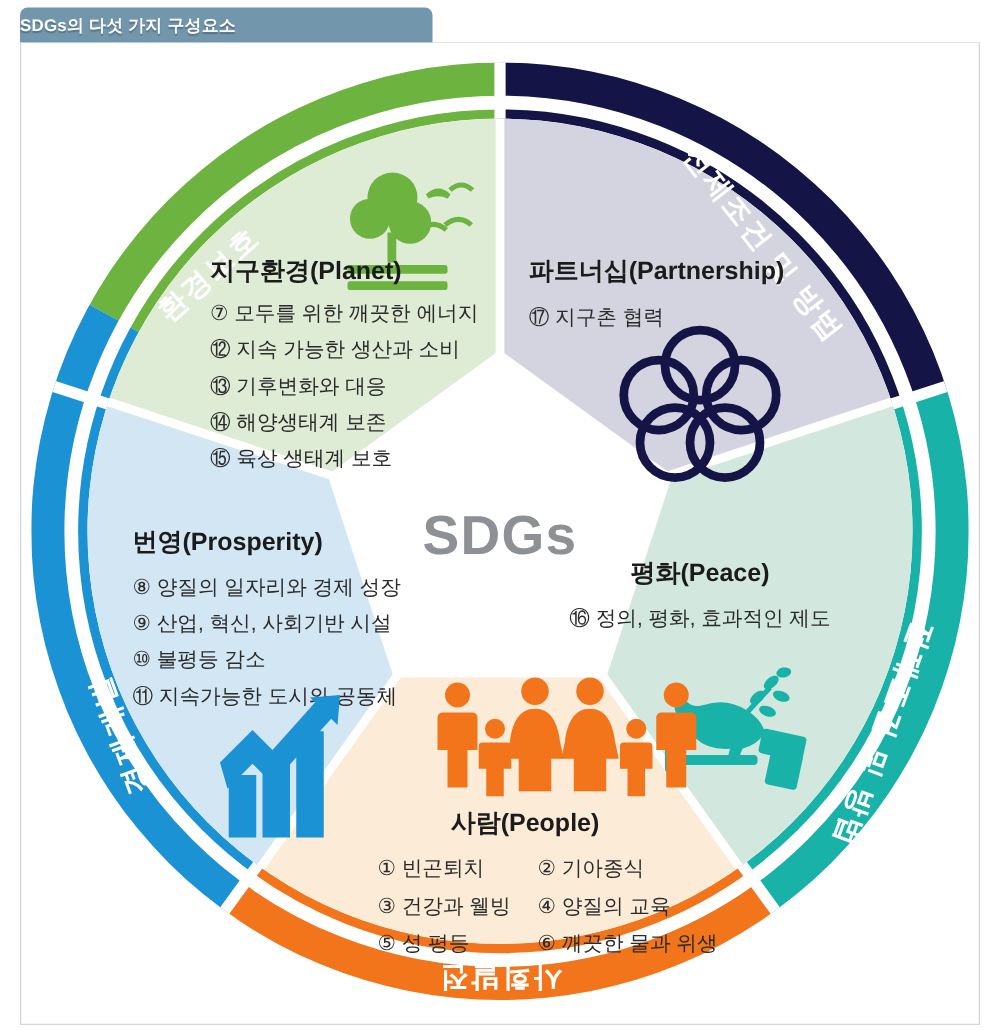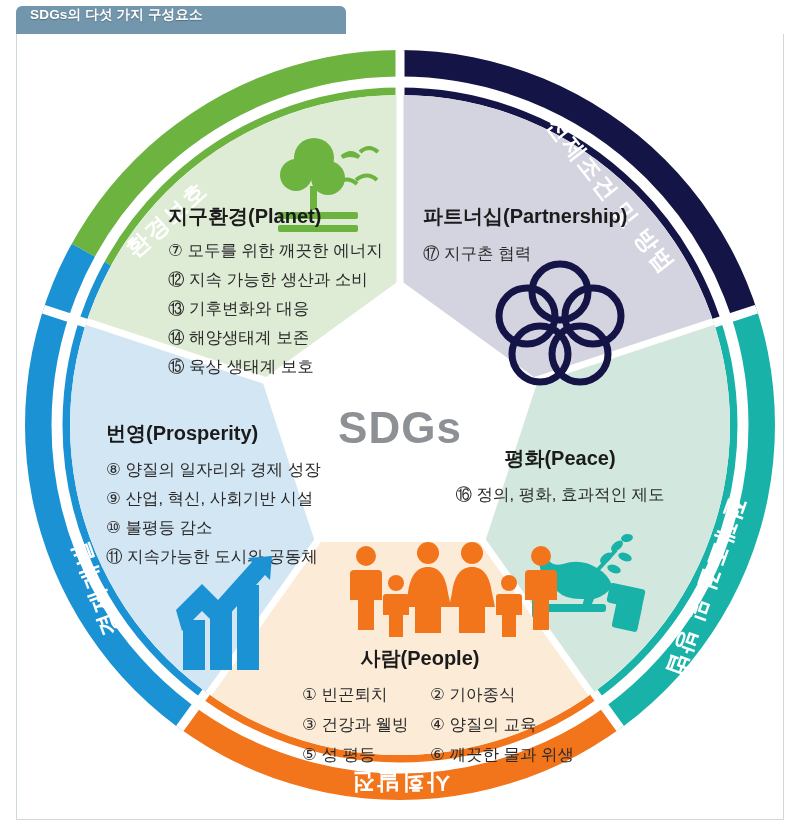--- a/index.html
+++ b/index.html
@@ -10,22 +10,21 @@
     font-family: "Liberation Sans", "DejaVu Sans", sans-serif;
   }
   #root { position: relative; width: 800px; height: 825px; overflow: hidden; background:#fff; }
 
   
   .title-tab {
     position: absolute; left: 16px; top: 6px;
     width: 330px; height: 30px;
     background: #7296ac;
     border-radius: 6px 6px 0 0;
-    display: flex; align-items: flex-start;
-    padding-left: 14px;
+    display: flex; align-items: center;
   }
   .title-tab .t {
     color: #ffffff;
     font-size: 13.5px;
     font-weight: bold;
     letter-spacing: .2px;
     text-shadow: 0 1px 1px rgba(0,0,0,.25);
     white-space: nowrap;
   }
   .title-underline {

